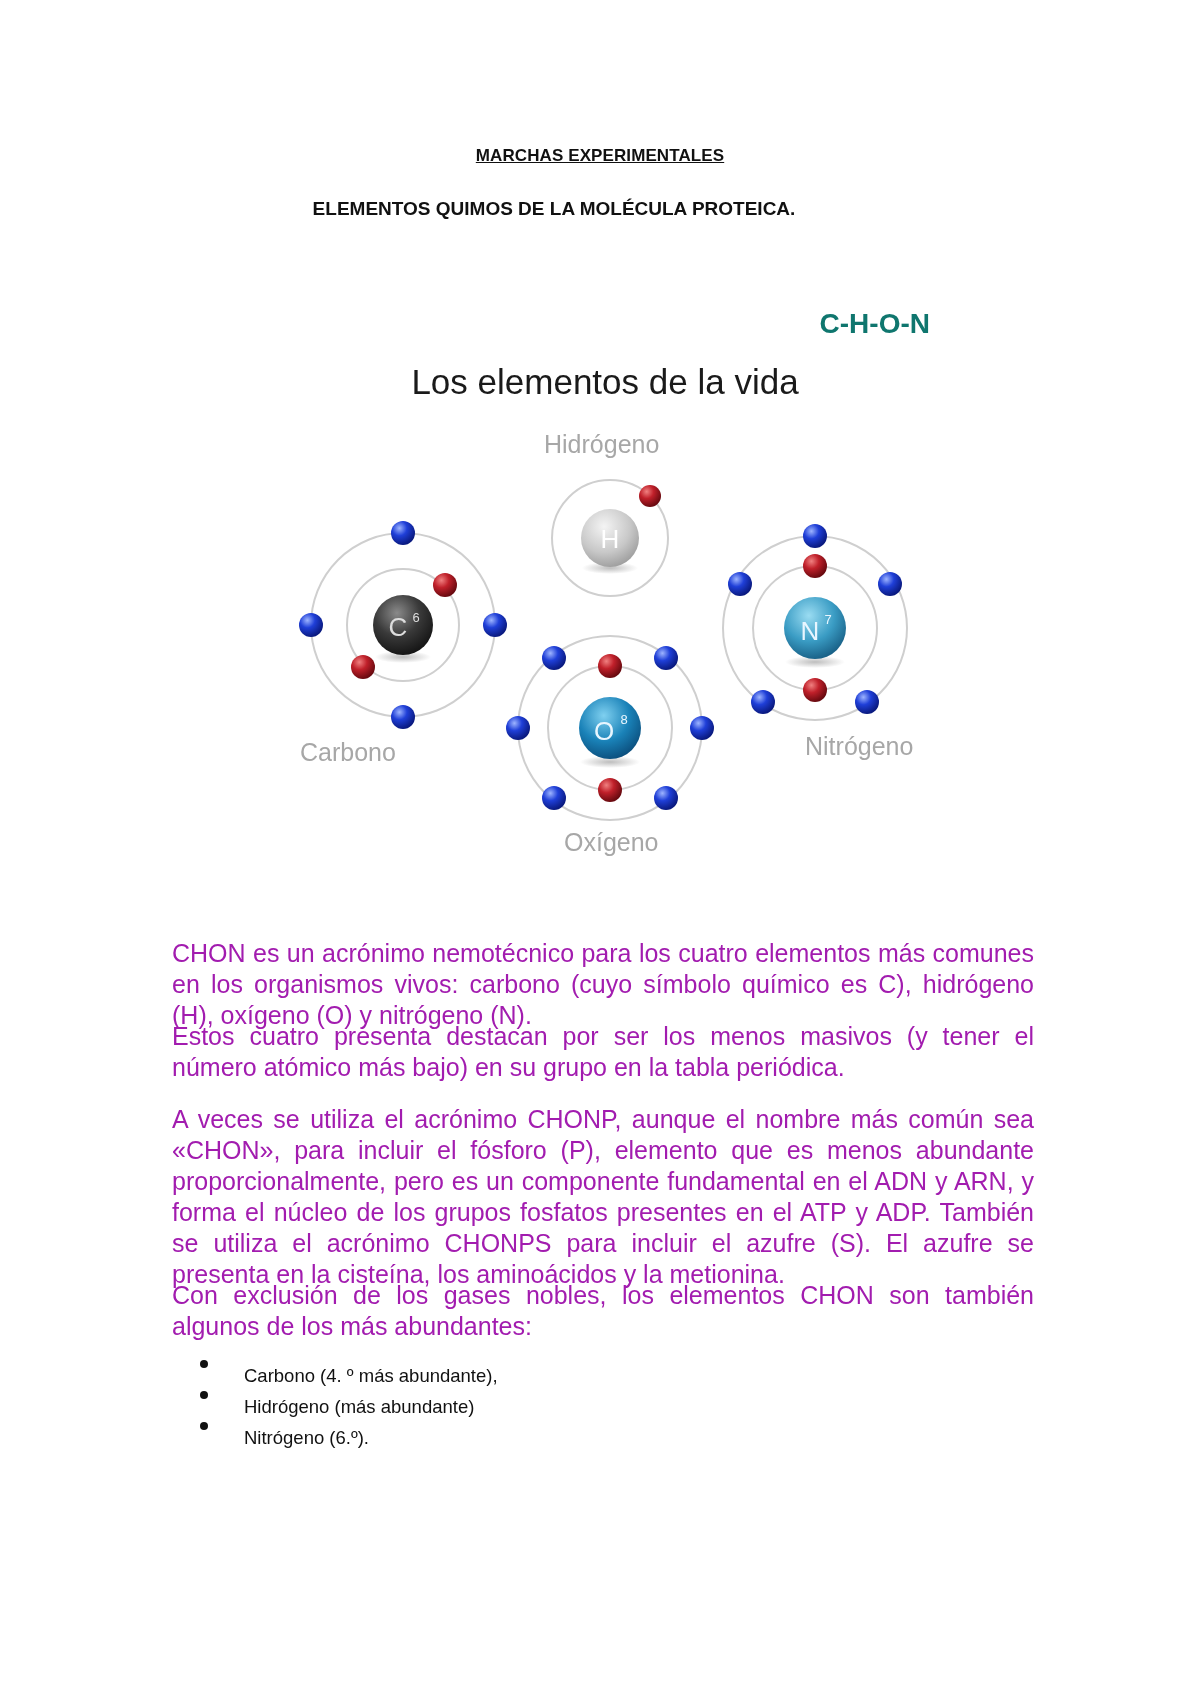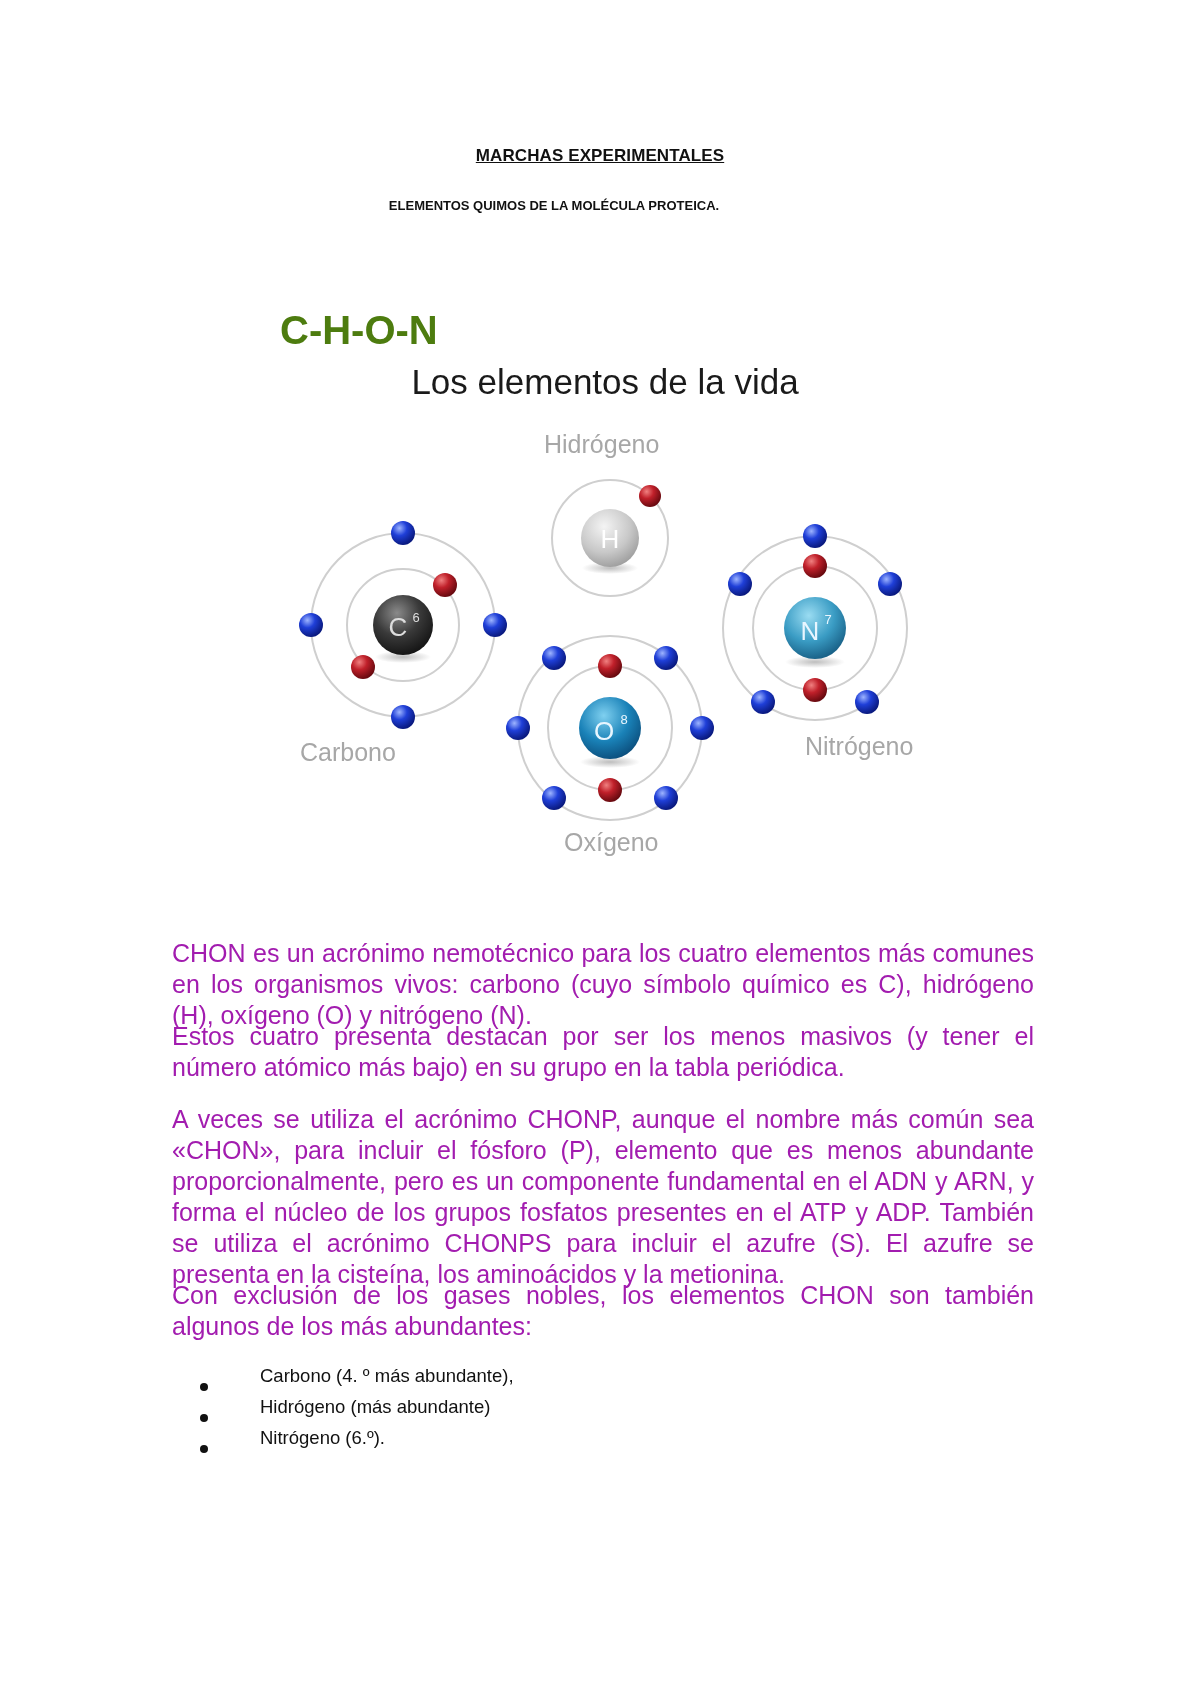--- a/index.html
+++ b/index.html
@@ -1,33 +1,33 @@
 <!DOCTYPE html>
 <html><head>
 <meta charset="utf-8">
 <style>
   html, body { margin: 0; padding: 0; background: #ffffff; }
   body { width: 1200px; height: 1698px; position: relative; overflow: hidden;
          font-family: "Liberation Sans", "DejaVu Sans", sans-serif; color: #111; }
   .title1 { position: absolute; top: 146px; left: 0; width: 1200px; text-align: center;
             font-size: 17px; font-weight: bold; text-decoration: underline; letter-spacing: 0.1px; }
   .title2 { position: absolute; top: 198px; left: 0; width: 1108px; text-align: center;
-            font-size: 13px; font-weight: bold; }
+            font-size: 19px; font-weight: bold; }
   .figure { position: absolute; top: 300px; left: 280px; width: 660px; height: 580px; }
-  .fig-title { position: absolute; top: 8px; left: 0; width: 650px; text-align: left;
-               font-size: 40px; font-weight: bold; color: #4d7c0f; }
+  .fig-title { position: absolute; top: 8px; left: 0; width: 650px; text-align: right;
+               font-size: 28px; font-weight: bold; color: #0f766e; }
   .fig-sub { position: absolute; top: 62px; left: 0; width: 650px; text-align: center;
              font-size: 35px; color: #1a1a1a; }
   .fig-svg { position: absolute; top: 0; left: 0; }
   .atom-label { position: absolute; font-size: 25px; color: #a7a7a7; }
   .body-text { position: absolute; left: 172px; width: 862px; font-size: 25px; line-height: 31px;
                text-align: justify; color: #a21caf; }
   .body-text p { margin: 0; }
   .list { position: absolute; left: 200px; top: 1360px; width: 700px; font-size: 18.5px; line-height: 31px; }
-  .list .item { display: flex; align-items: flex-end; gap: 16px; }
+  .list .item { display: flex; align-items: flex-start; }
   .bullet { width: 8px; height: 8px; border-radius: 50%; background: #111; margin-right: 36px; }
 </style>
 </head>
 <body>
 
 <div class="title1">MARCHAS EXPERIMENTALES</div>
 <div class="title2">ELEMENTOS QUIMOS DE LA MOLÉCULA PROTEICA.</div>
 
 <div class="figure">
   <div class="fig-title">C-H-O-N</div>

